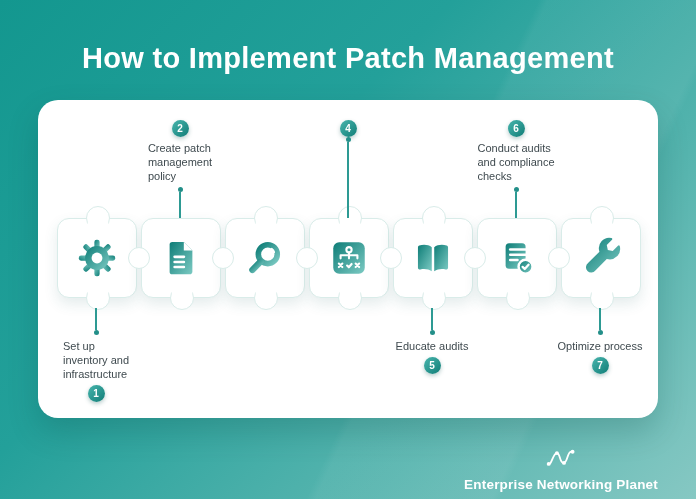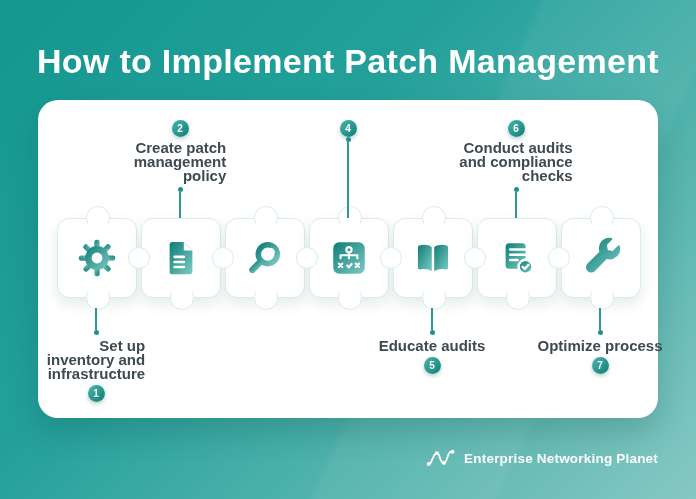--- a/index.html
+++ b/index.html
@@ -8,21 +8,21 @@
     font-family:"Liberation Sans",sans-serif;
     background:linear-gradient(135deg,#13978f 0%,#23a09a 38%,#58b5af 72%,#86c8c3 100%);
   }
   body::before{ 
     content:'';position:absolute;inset:0;
     background:linear-gradient(115deg,rgba(255,255,255,0) 58%,rgba(255,255,255,.05) 59%,rgba(255,255,255,.05) 78%,rgba(255,255,255,0) 79%);
     pointer-events:none;
   }
   .title{
     position:absolute;top:42px;left:0;width:100%;text-align:center;
-    color:#ffffff;font-size:34px;font-weight:800;letter-spacing:.3px;
+    color:#ffffff;font-size:29px;font-weight:800;letter-spacing:.3px;
   }
   .card{
     position:absolute;left:38px;top:100px;width:620px;height:318px;
     background:#ffffff;border-radius:20px;
     box-shadow:0 14px 30px rgba(10,70,66,.22);
   }
   
   .piece{
     position:absolute;top:118px;width:78px;height:78px;background:#fff;
     border:1.5px solid #d9ece9;border-radius:12px;
@@ -50,32 +50,32 @@
   .col{position:absolute;width:150px;display:flex;flex-direction:column;align-items:center;}
   .col-top{top:20px;height:98px;}
   .col-bottom{top:208px;}
   .badge{
     width:17px;height:17px;border-radius:50%;flex:0 0 auto;
     background:linear-gradient(135deg,#48b5ad,#117d77);
     color:#fff;font-size:10px;font-weight:700;line-height:17px;text-align:center;
     box-shadow:0 2px 4px rgba(20,90,85,.3);
   }
   .step-label{
-    color:#3f4a4f;font-size:15px;font-weight:700;line-height:14px;
-    text-align:right;white-space:pre-line;margin:4px 0;
+    color:#3f4a4f;font-size:11px;font-weight:400;line-height:14px;
+    text-align:left;white-space:pre-line;margin:4px 0;
   }
   .dot{width:5px;height:5px;border-radius:50%;background:#238f89;flex:0 0 auto;}
   .cline{width:2px;background:#2d9a93;}
   .col-top .cline{flex:1;}
   .col-bottom .cline{height:22px;}
   .ct2{left:67px;}.ct4{left:235px;}.ct6{left:403px;}
   .cb1{left:-17px;}.cb3{left:151px;}.cb5{left:319px;}.cb7{left:487px;}
   
   .brand{
-    position:absolute;top:447px;right:38px;display:flex;align-items:center;gap:8px;
+    position:absolute;top:447px;right:38px;display:flex;align-items:center;gap:8px;flex-direction:column;
   }
   .brand-text{color:#fff;font-size:13.5px;font-weight:700;letter-spacing:.2px;}
   .defs-holder{position:absolute;width:0;height:0;}
 </style>
 </head>
 <body>
 
 <svg class="defs-holder" aria-hidden="true">
   <defs>
     <linearGradient id="ig" x1="0" y1="0" x2="1" y2="1">

